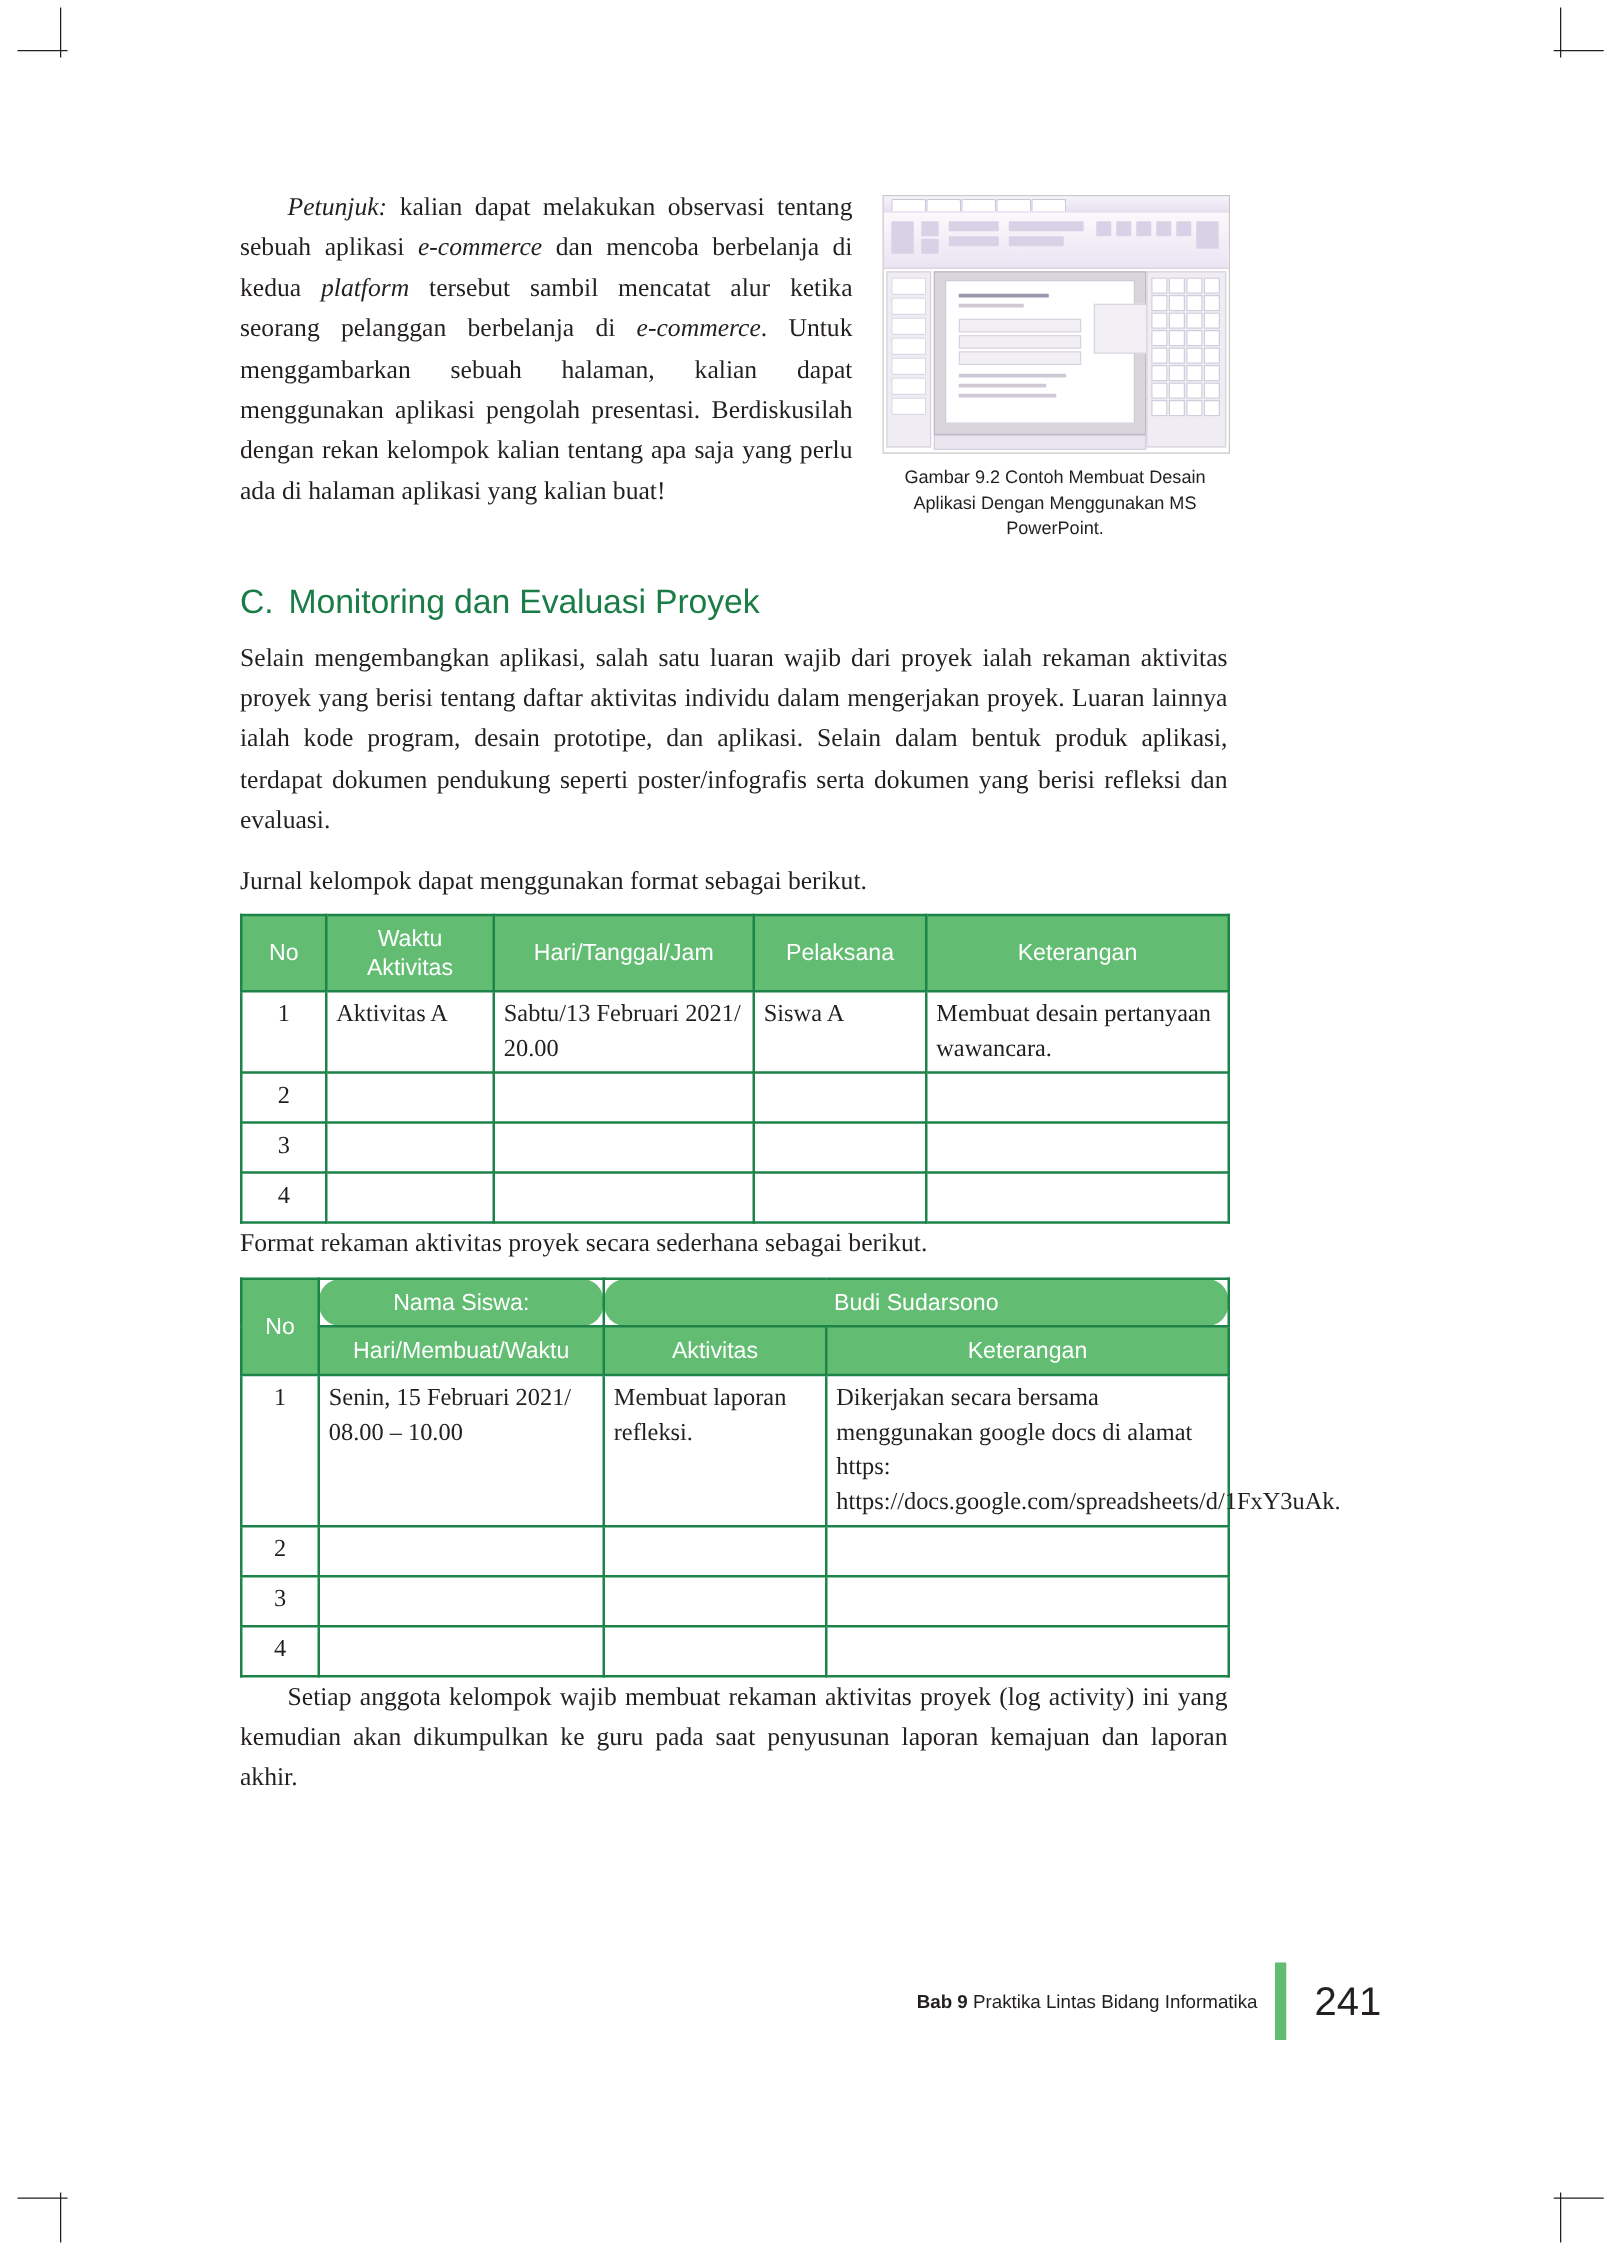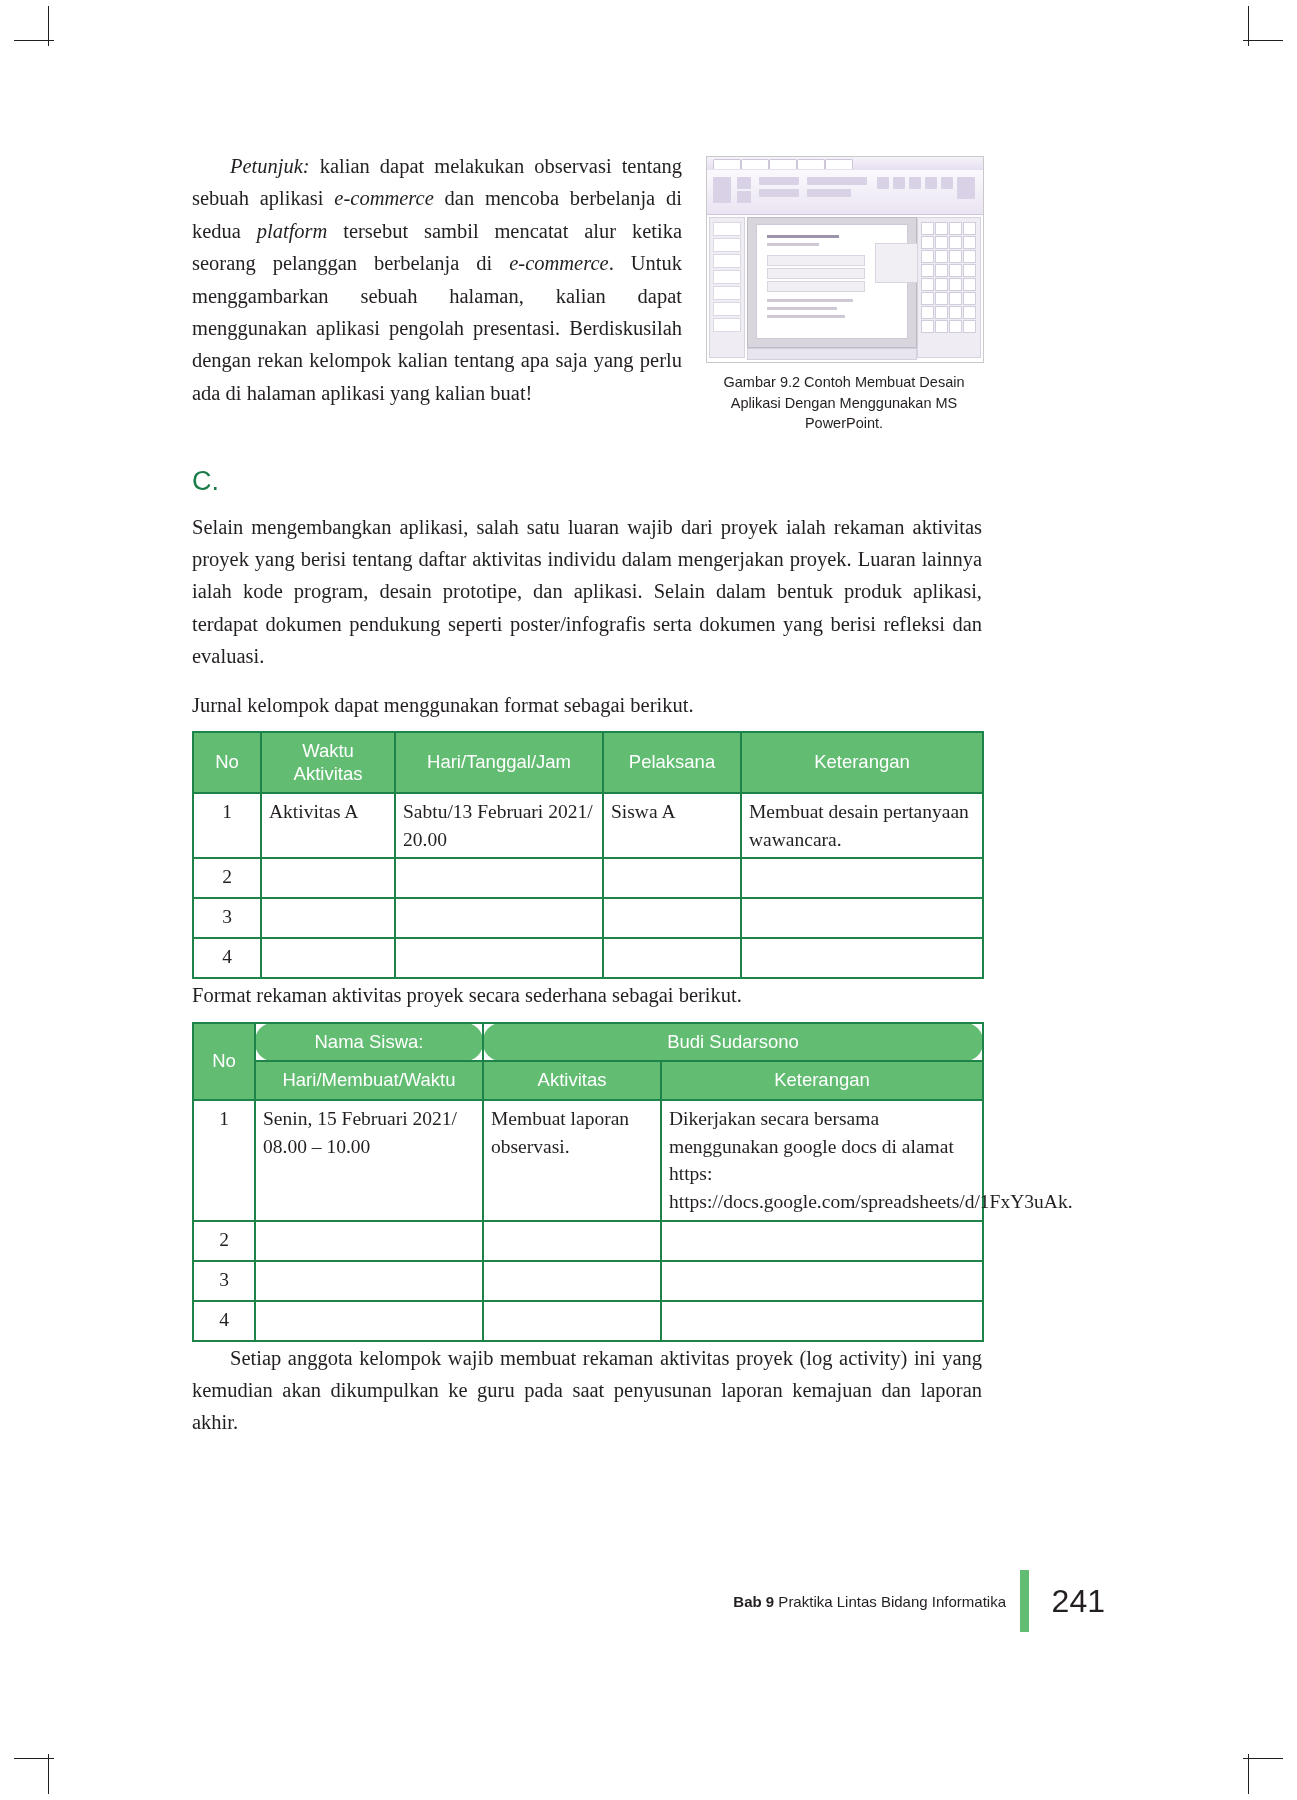--- a/index.html
+++ b/index.html
@@ -250,20 +250,21 @@
         <div class="caption">Gambar 9.2 Contoh Membuat Desain Aplikasi Dengan Menggunakan MS PowerPoint.</div>
       </div>
 
       <p class="body indent"><span class="it">Petunjuk:</span><span> kalian dapat melakukan observasi tentang sebuah aplikasi </span><span class="it">e-commerce</span><span> dan mencoba berbelanja di kedua </span><span class="it">platform</span><span> tersebut sambil mencatat alur ketika seorang pelanggan berbelanja di </span><span class="it">e-commerce</span><span>. Untuk menggambarkan sebuah halaman, kalian dapat menggunakan aplikasi pengolah presentasi. Berdiskusilah dengan rekan kelompok kalian tentang apa saja yang perlu ada di halaman aplikasi yang kalian buat!</span></p>
 
       <div style="clear:both;"></div>
     </div>
 
     <div class="section-head">
       <span class="ltr">C.</span>
+      <span>Monitoring dan Evaluasi Proyek</span>
     </div>
 
     <p class="body">Selain mengembangkan aplikasi, salah satu luaran wajib dari proyek ialah rekaman aktivitas proyek yang berisi tentang daftar aktivitas individu dalam mengerjakan proyek. Luaran lainnya ialah kode program, desain prototipe, dan aplikasi. Selain dalam bentuk produk aplikasi, terdapat dokumen pendukung seperti poster/infografis serta dokumen yang berisi refleksi dan evaluasi.</p>
 
     <p class="body lead-in">Jurnal kelompok dapat menggunakan format sebagai berikut.</p>
 
     <table class="jt">
       <colgroup>
         <col style="width:68px;">
           <col style="width:134px;">
@@ -330,21 +331,21 @@
         <tr>
           <th>Hari/Membuat/Waktu</th>
           <th>Aktivitas</th>
           <th>Keterangan</th>
         </tr>
       </thead>
       <tbody>
         <tr>
           <td class="num">1</td>
           <td>Senin, 15 Februari 2021/ 08.00 – 10.00</td>
-          <td>Membuat laporan observasi.</td>
+          <td>Membuat laporan refleksi.</td>
           <td>Dikerjakan secara bersama menggunakan google docs di alamat https: https://docs.google.com/spreadsheets/d/1FxY3uAk.</td>
         </tr>
         <tr>
           <td class="num">2</td>
           <td></td>
           <td></td>
           <td></td>
         </tr>
         <tr>
           <td class="num">3</td>

